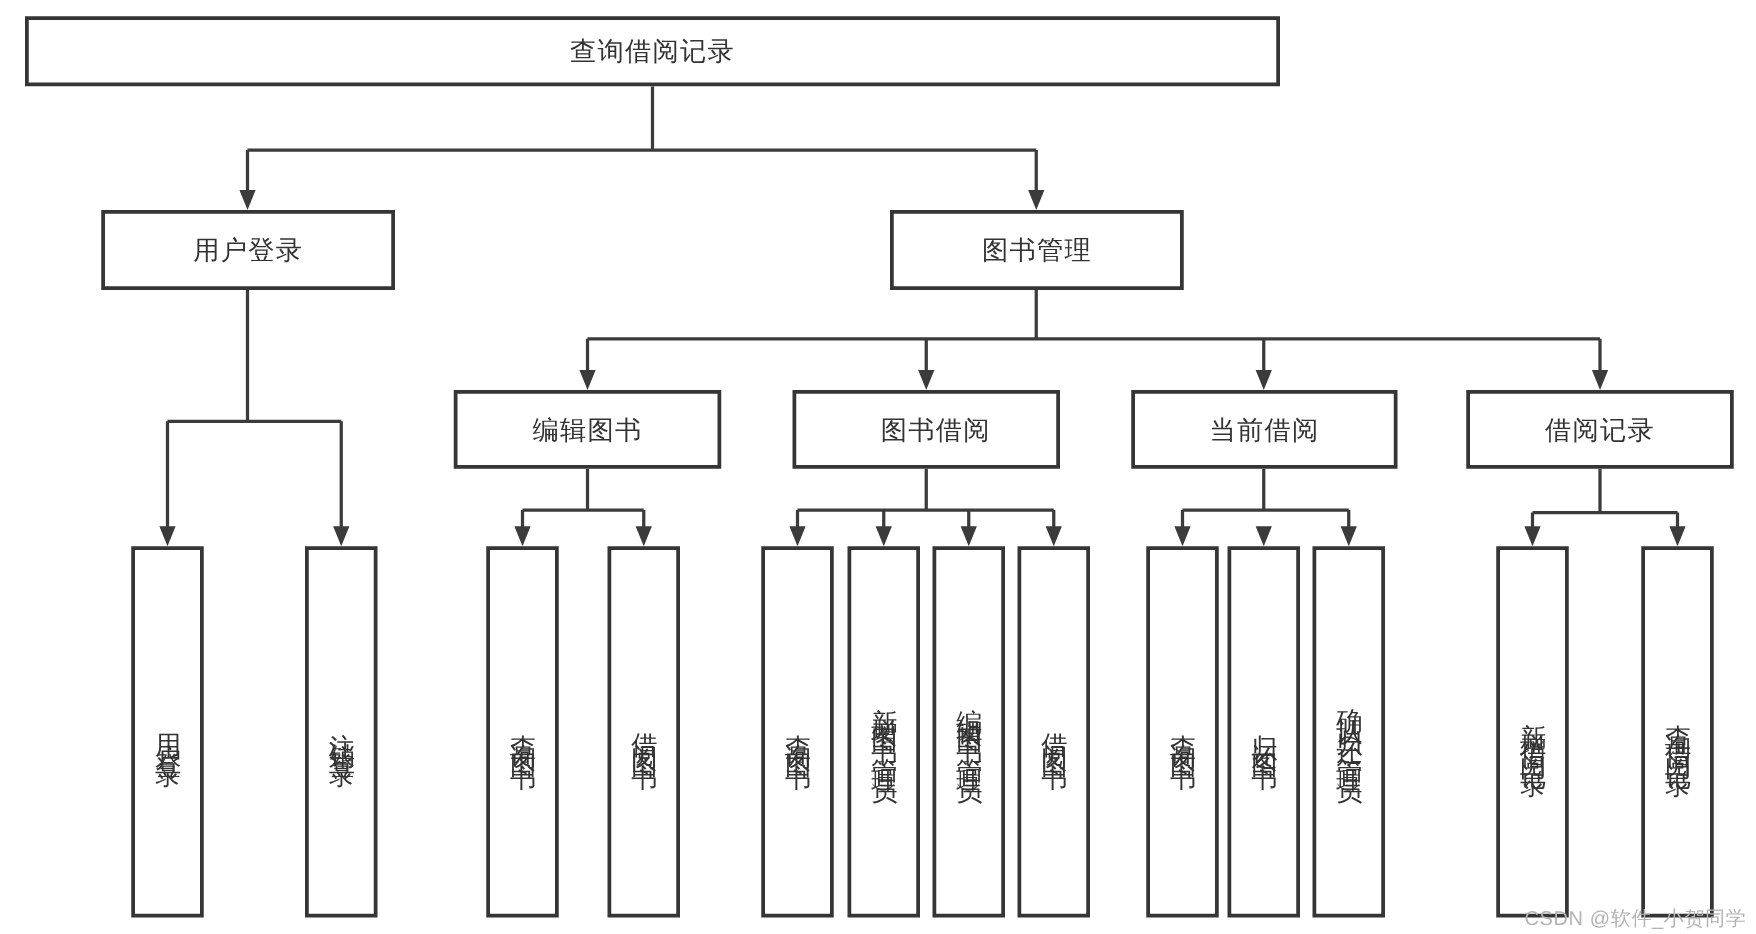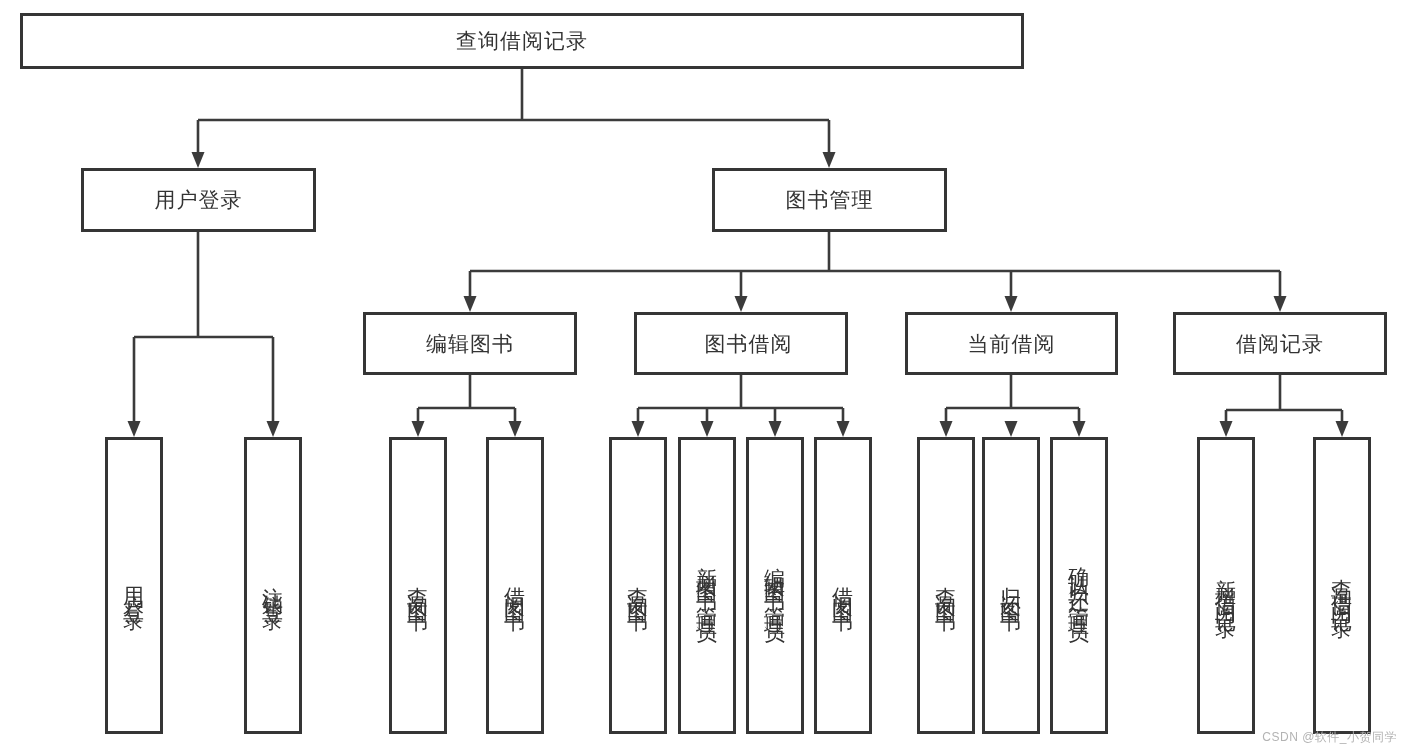--- a/index.html
+++ b/index.html
@@ -76,21 +76,21 @@
   .lf-8  { left: 814px; }
   .lf-9  { left: 917px; }
   .lf-10 { left: 982px; }
   .lf-11 { left: 1050px; }
   .lf-12 { left: 1197px; }
   .lf-13 { left: 1313px; }
   .watermark {
     position: absolute;
     right: 8px;
     bottom: 1px;
-    font-size: 12px;
+    font-size: 16px;
     color: #b3b3b3;
     letter-spacing: 0.5px;
     z-index: 5;
     white-space: nowrap;
   }
 </style>
 </head>
 <body>
 
 <div class="canvas">

